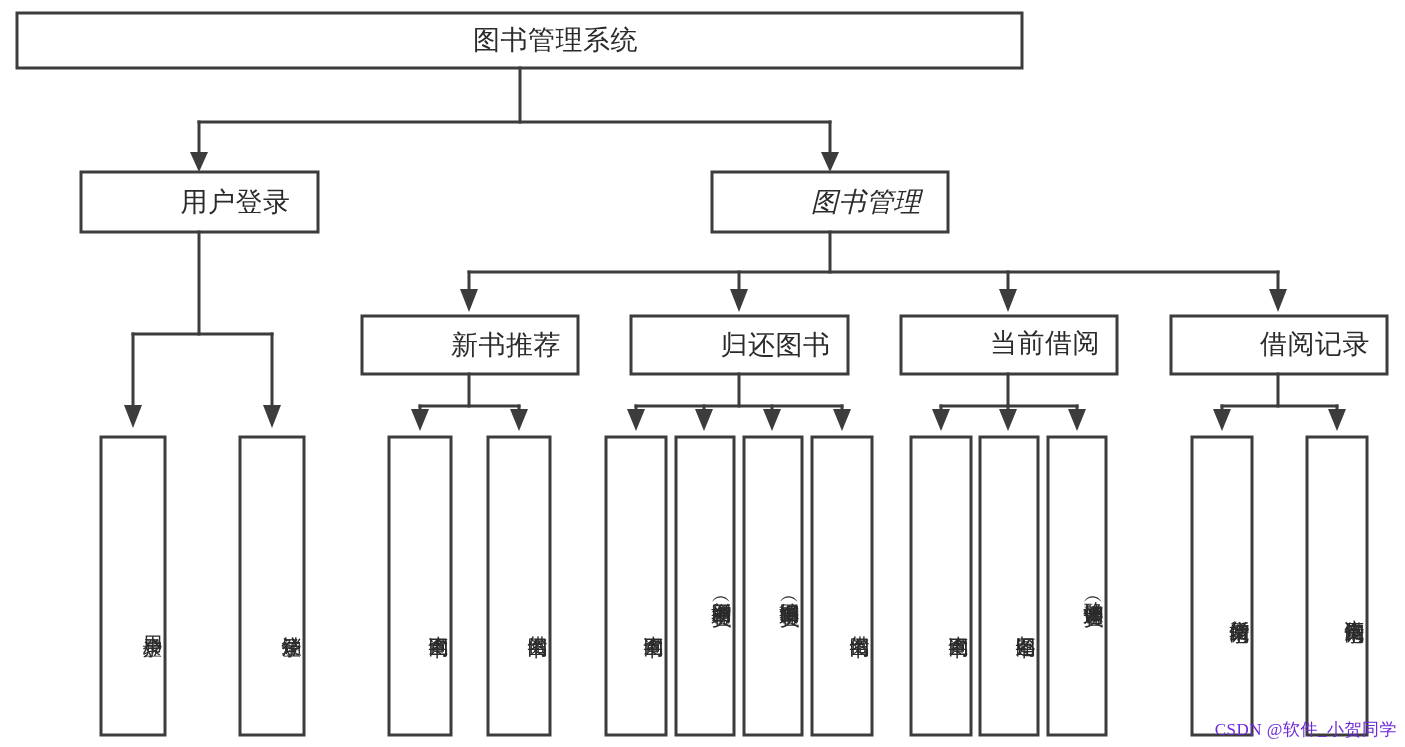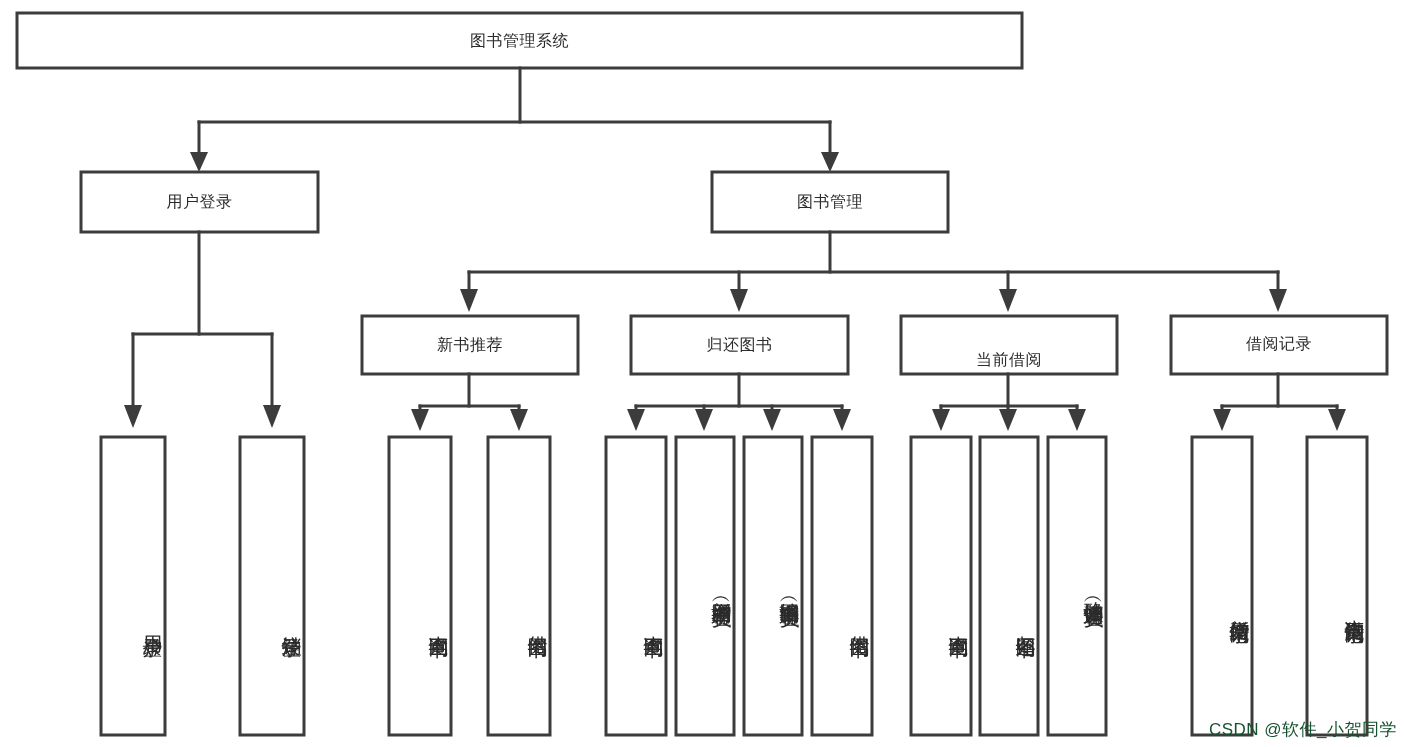--- a/index.html
+++ b/index.html
@@ -46,43 +46,44 @@
     position: absolute;
     display: flex;
     align-items: center;
     justify-content: center;
     color: #2b2b2b;
     text-align: center;
     pointer-events: none;
     letter-spacing: 0.5px;
   }
   .node-label.horizontal {
-    font-size: 16px;
+    font-size: 27px;
     line-height: 1.2;
+    padding-left: 36px;
   }
   .node-label.vertical {
     writing-mode: vertical-rl;
     text-orientation: upright;
     font-size: 20px;
     line-height: 1.25;
     align-items: flex-start;
     justify-content: center;
     padding-top: 6px;
     box-sizing: border-box;
     letter-spacing: 1px;
   }
   .watermark {
     position: absolute;
     right: 8px;
     bottom: 6px;
     font-size: 17px;
-    color: #14532d;
+    color: #6d28d9;
     letter-spacing: 0.5px;
     white-space: nowrap;
-    font-family: Liberation Sans, sans-serif;
+    font-family: Liberation Serif, serif;
   }
 </style>
 </head>
 <body>
 
 <div id="diagram-root">
 
   <svg class="canvas" viewBox="0 0 1405 747">
 
     <rect class="node-rect" x="17" y="13" width="1005" height="55"></rect>
@@ -169,25 +170,25 @@
     <rect class="node-rect" x="980" y="437" width="58" height="298"></rect>
     <rect class="node-rect" x="1048" y="437" width="58" height="298"></rect>
 
     <rect class="node-rect" x="1192" y="437" width="60" height="298"></rect>
     <rect class="node-rect" x="1307" y="437" width="60" height="298"></rect>
   </svg>
 
   <div class="node-label horizontal" style="left:17px; top:13px; width:1005px; height:55px;">图书管理系统</div>
 
   <div class="node-label horizontal" style="left:81px; top:172px; width:237px; height:60px;">用户登录</div>
-  <div class="node-label horizontal" style="left:712px; top:172px; width:236px; height:60px;">图书管理</div>
+  <div class="node-label horizontal" style="left:712px; top:172px; width:236px; height:60px;font-style:italic;">图书管理</div>
 
   <div class="node-label horizontal" style="left:362px; top:316px; width:216px; height:58px;">新书推荐</div>
   <div class="node-label horizontal" style="left:631px; top:316px; width:217px; height:58px;">归还图书</div>
-  <div class="node-label horizontal" style="left:901px; top:336px; width:216px; height:47px;">当前借阅</div>
+  <div class="node-label horizontal" style="left:901px; top:320px; width:216px; height:47px;">当前借阅</div>
   <div class="node-label horizontal" style="left:1171px; top:316px; width:216px; height:56px;">借阅记录</div>
 
   <div class="node-label vertical" style="left:101px; top:437px; width:64px; height:298px; padding-top:72px;">用户登录</div>
   <div class="node-label vertical" style="left:240px; top:437px; width:64px; height:298px; padding-top:72px;">注销登录</div>
 
   <div class="node-label vertical" style="left:389px; top:437px; width:62px; height:298px; padding-top:72px;">查询图书</div>
   <div class="node-label vertical" style="left:488px; top:437px; width:62px; height:298px; padding-top:72px;">借阅图书</div>
 
   <div class="node-label vertical" style="left:606px; top:437px; width:60px; height:298px; padding-top:72px;">查询图书</div>
   <div class="node-label vertical" style="left:676px; top:437px; width:58px; height:298px; padding-top:8px;">新增图书（管理员）</div>

